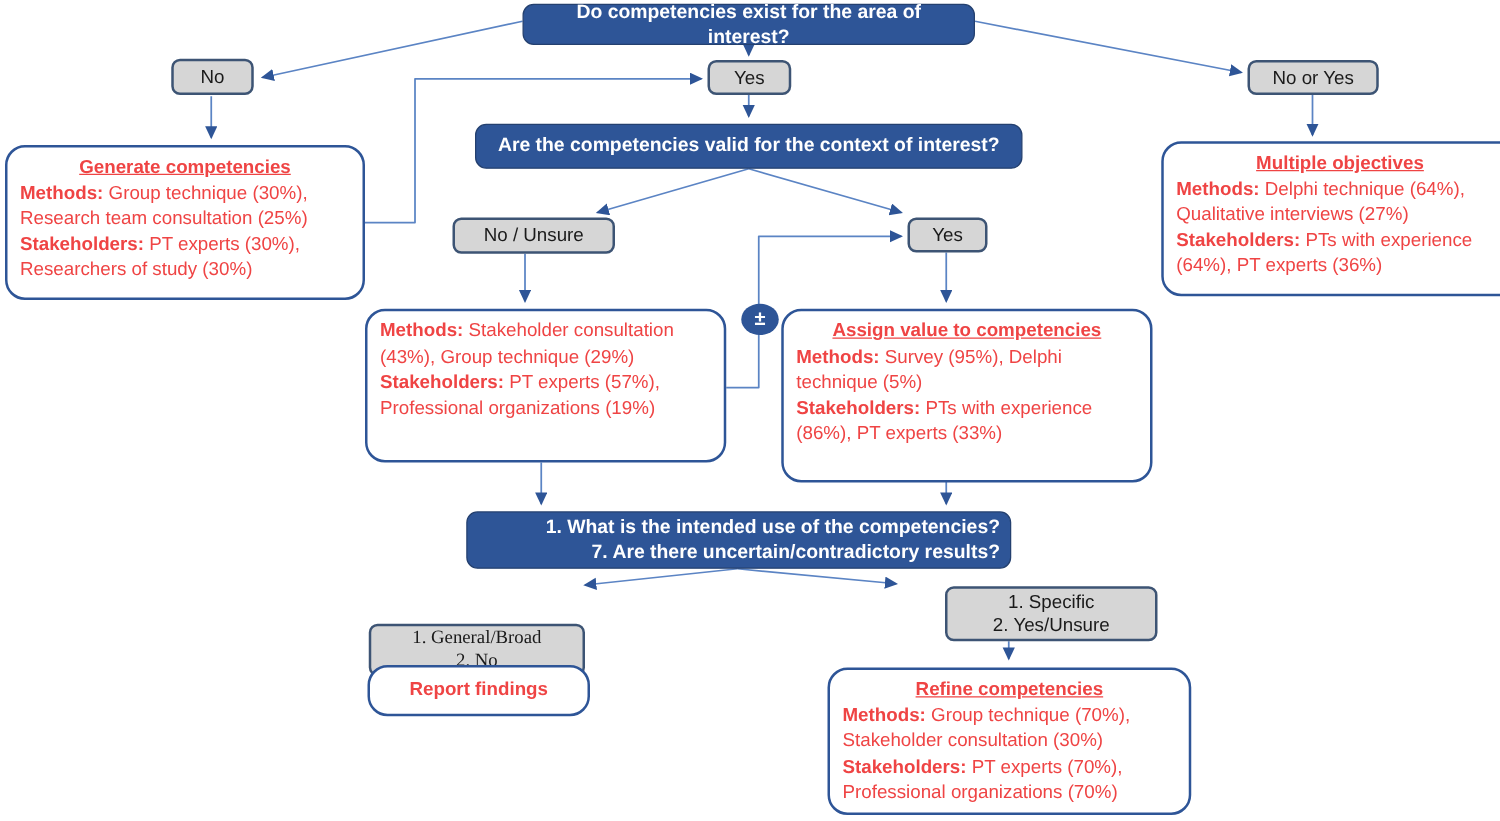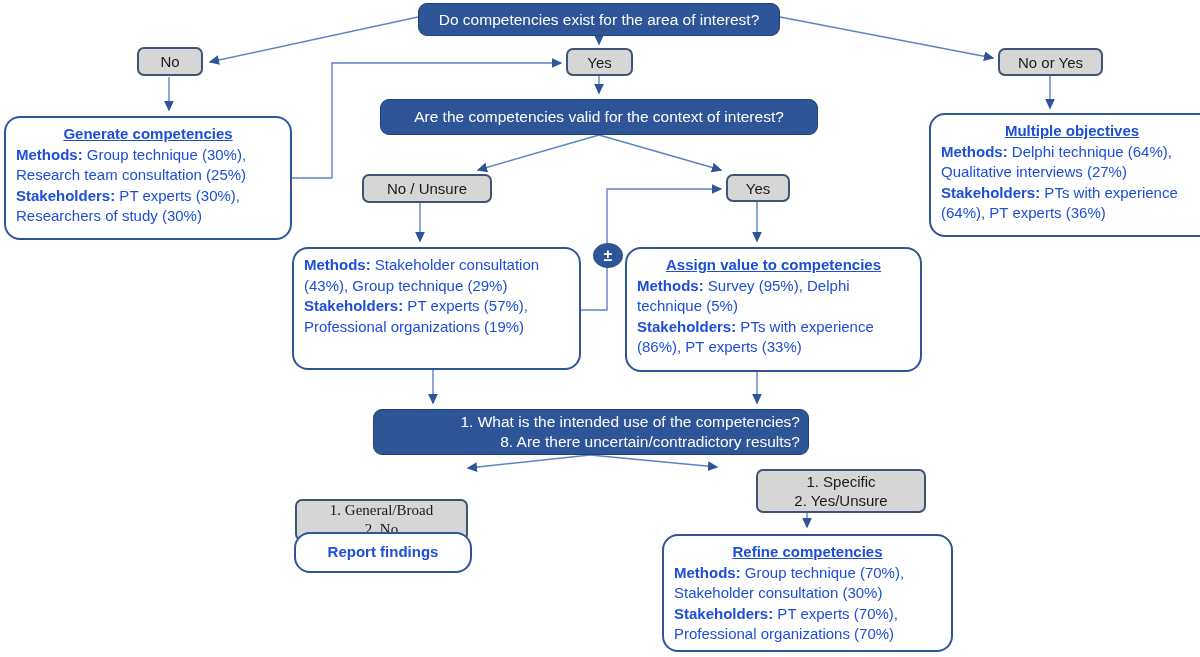--- a/index.html
+++ b/index.html
@@ -4,25 +4,25 @@
 <style>
   html,body{margin:0;padding:0;background:#ffffff;}
   #canvas{
     position:relative;width:1200px;height:657px;background:#ffffff;overflow:hidden;
     font-family:"Liberation Sans", sans-serif;
   }
   #edges{position:absolute;left:0;top:0;width:1200px;height:657px;}
   .node{position:absolute;box-sizing:border-box;display:flex;flex-direction:column;
         align-items:center;justify-content:center;text-align:center;}
   .qbox{background:#2e5597;border:1px solid #24406f;border-radius:9px;
-        color:#ffffff;font-weight:400;font-size:15.5px;line-height:20px;padding:2px 8px;}
+        color:#ffffff;font-weight:700;font-size:15.5px;line-height:20px;padding:2px 8px;}
   .gbox{background:#d6d6d6;border:2px solid #3d5474;border-radius:7px;
         color:#1a1a1a;font-size:15px;line-height:19px;padding:1px 6px;}
   .wbox{background:#ffffff;border:2px solid #2e5597;border-radius:16px;
-        color:#1d4ed8;font-size:15px;line-height:20.5px;padding:6px 10px;
+        color:#ef4444;font-size:15px;line-height:20.5px;padding:6px 10px;
         align-items:stretch;justify-content:flex-start;text-align:left;}
   .wtitle{font-weight:700;text-decoration:underline;text-align:center;width:100%;}
   .wbody{text-align:left;}
   .wbody b{font-weight:700;}
   .center-bold{font-weight:700;text-align:center;}
   #pm-circle{position:absolute;left:593px;top:243px;width:30px;height:25px;border-radius:50%;
         background:#2e5597;color:#ffffff;font-weight:700;font-size:16px;
         display:flex;align-items:center;justify-content:center;}
 </style>
 </head>
@@ -61,21 +61,21 @@
   <div class="node qbox" style="left:418px;top:3px;width:362px;height:33px;">
     <span>Do competencies exist for the area of interest?</span>
   </div>
 
   <div class="node qbox" style="left:380px;top:99px;width:438px;height:36px;">
     <span>Are the competencies valid for the context of interest?</span>
   </div>
 
   <div class="node qbox" style="left:373px;top:409px;width:436px;height:46px;align-items:flex-end;">
     <span>1. What is the intended use of the competencies?</span>
-    <span>8. Are there uncertain/contradictory results?</span>
+    <span>7. Are there uncertain/contradictory results?</span>
   </div>
 
   <div class="node gbox" style="left:137px;top:47px;width:66px;height:29px;">
     <span>No</span>
   </div>
 
   <div class="node gbox" style="left:566px;top:48px;width:67px;height:28px;">
     <span>Yes</span>
   </div>
 
@@ -115,21 +115,21 @@
     <div class="wtitle">Multiple objectives</div>
     <div class="wbody"><b>Methods:</b><span> Delphi technique (64%), Qualitative interviews (27%)</span></div>
     <div class="wbody"><b>Stakeholders:</b><span> PTs with experience (64%), PT experts (36%)</span></div>
   </div>
 
   <div class="node wbox" style="left:292px;top:247px;width:289px;height:123px;">
     <div class="wbody"><b>Methods:</b><span> Stakeholder consultation (43%), Group technique (29%)</span></div>
     <div class="wbody"><b>Stakeholders:</b><span> PT experts (57%), Professional organizations (19%)</span></div>
   </div>
 
-  <div class="node wbox" style="left:625px;top:247px;width:297px;height:125px;">
+  <div class="node wbox" style="left:625px;top:247px;width:297px;height:139px;">
     <div class="wtitle">Assign value to competencies</div>
     <div class="wbody"><b>Methods:</b><span> Survey (95%), Delphi technique (5%)</span></div>
     <div class="wbody"><b>Stakeholders:</b><span> PTs with experience (86%), PT experts (33%)</span></div>
   </div>
 
   <div class="node wbox" style="left:294px;top:532px;width:178px;height:41px;justify-content:center;">
     <div class="center-bold">Report findings</div>
   </div>
 
   <div class="node wbox" style="left:662px;top:534px;width:291px;height:118px;align-items:center;">

